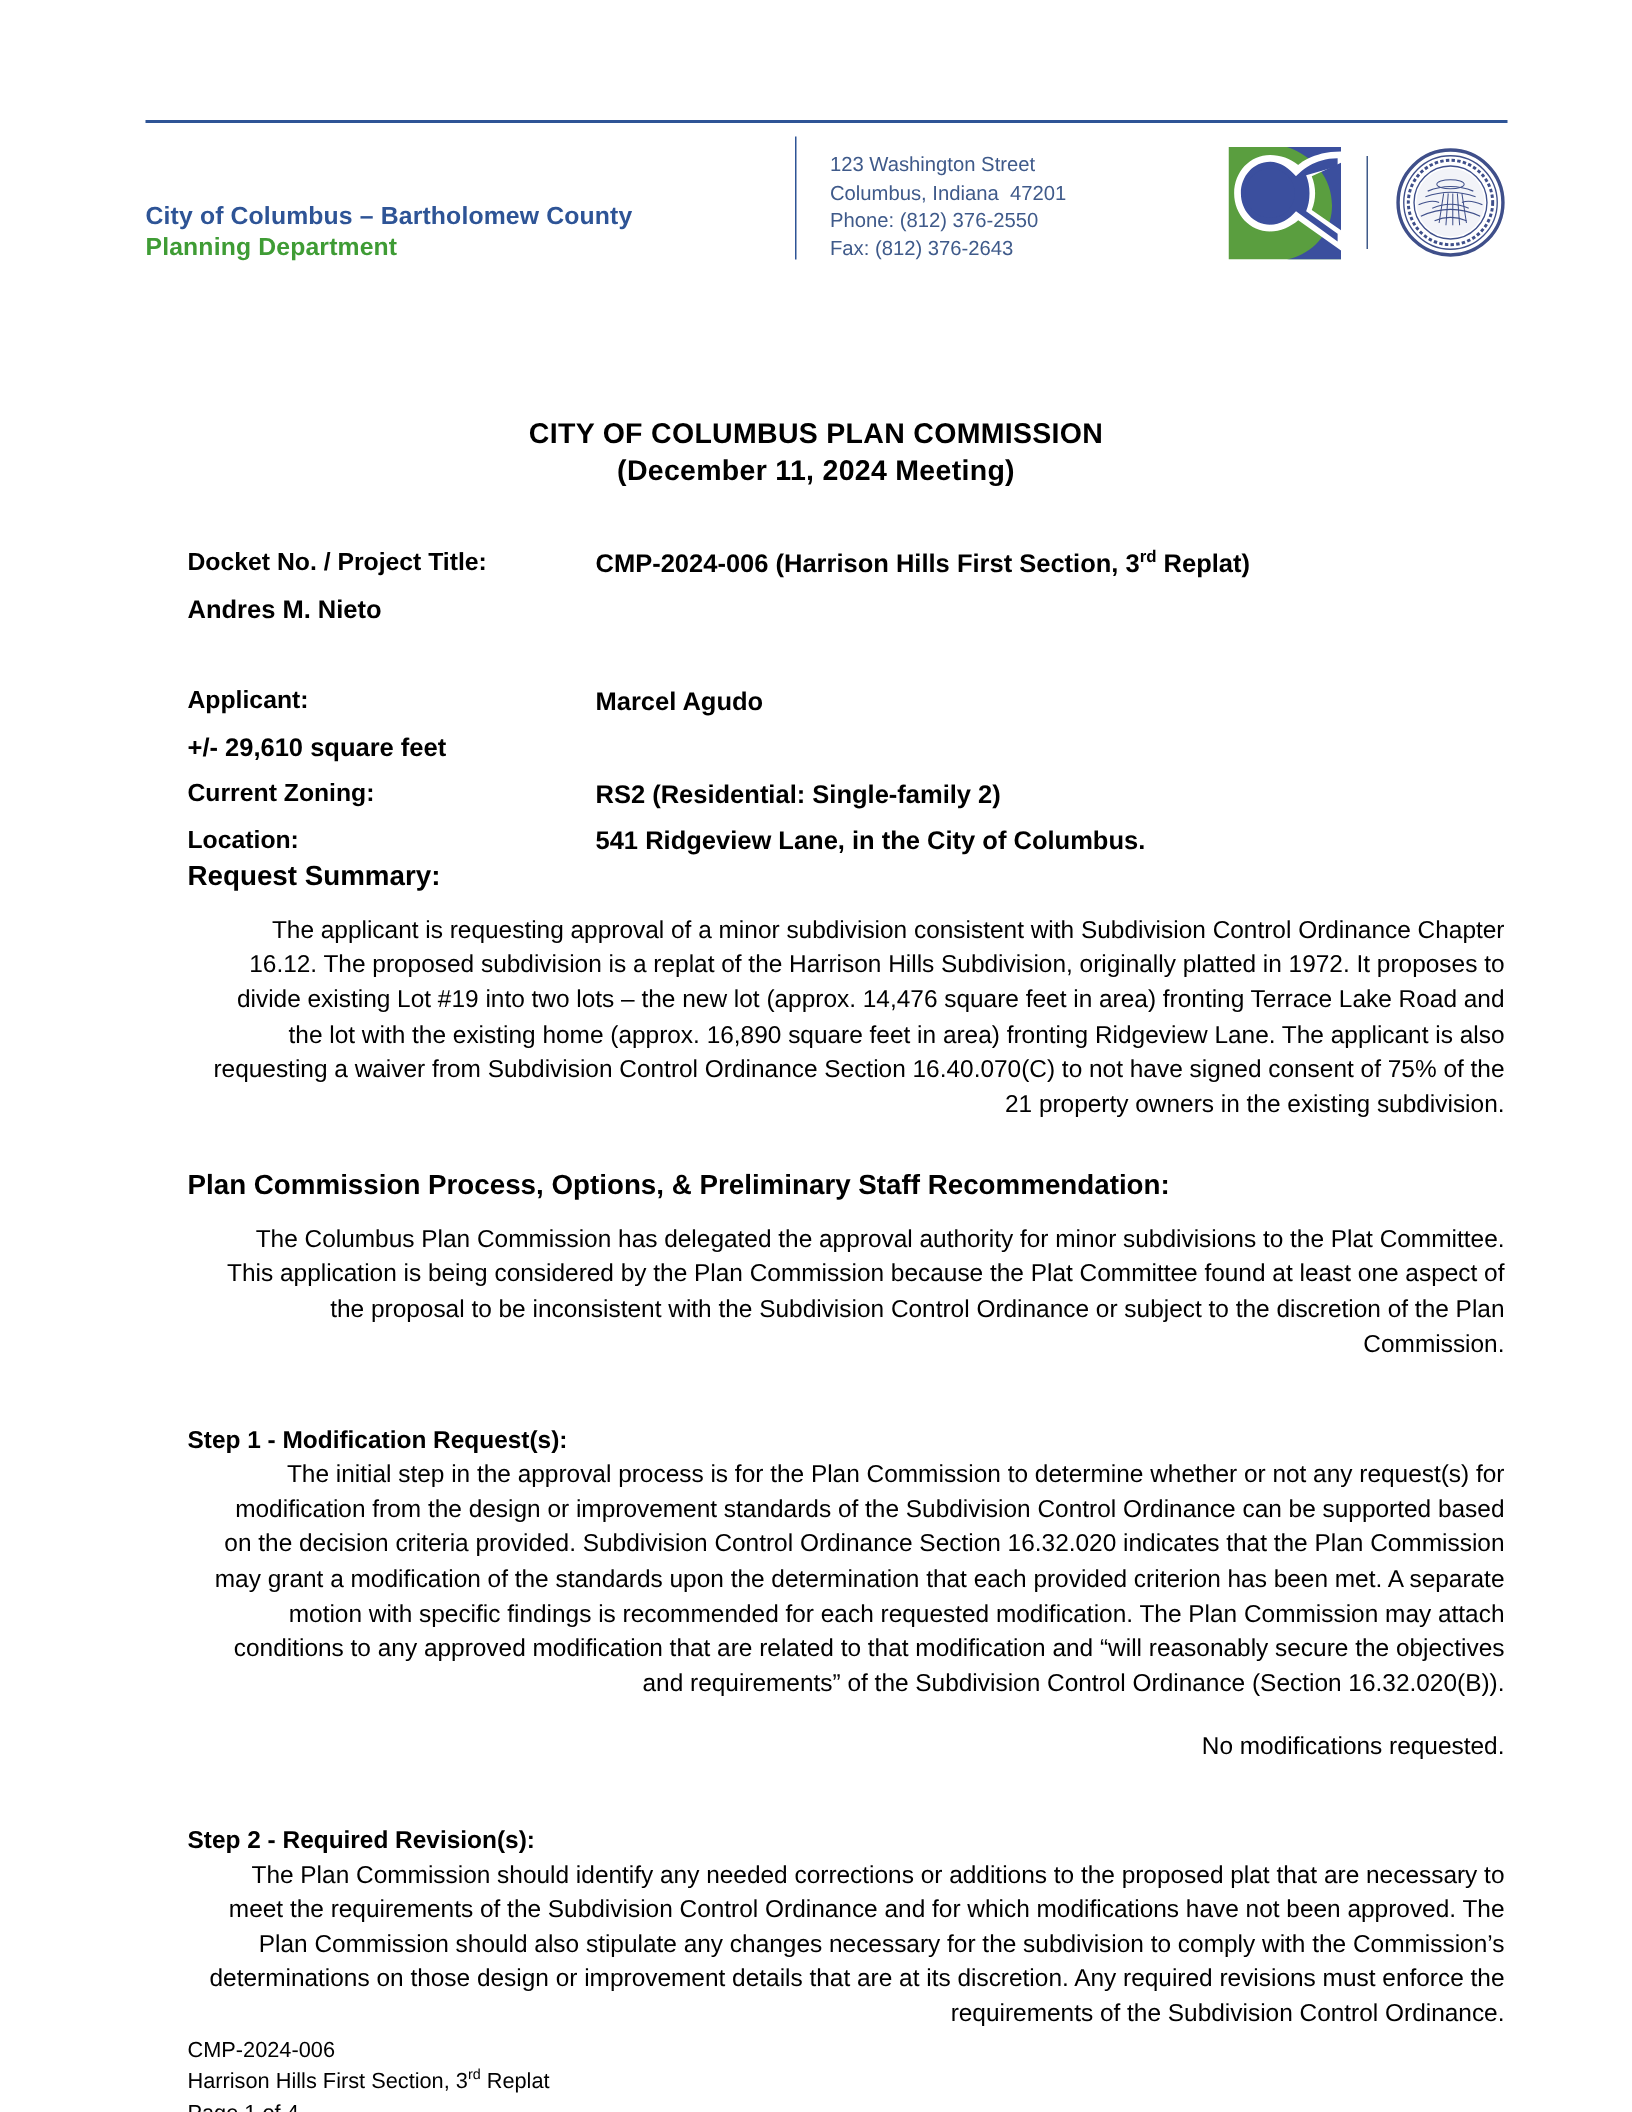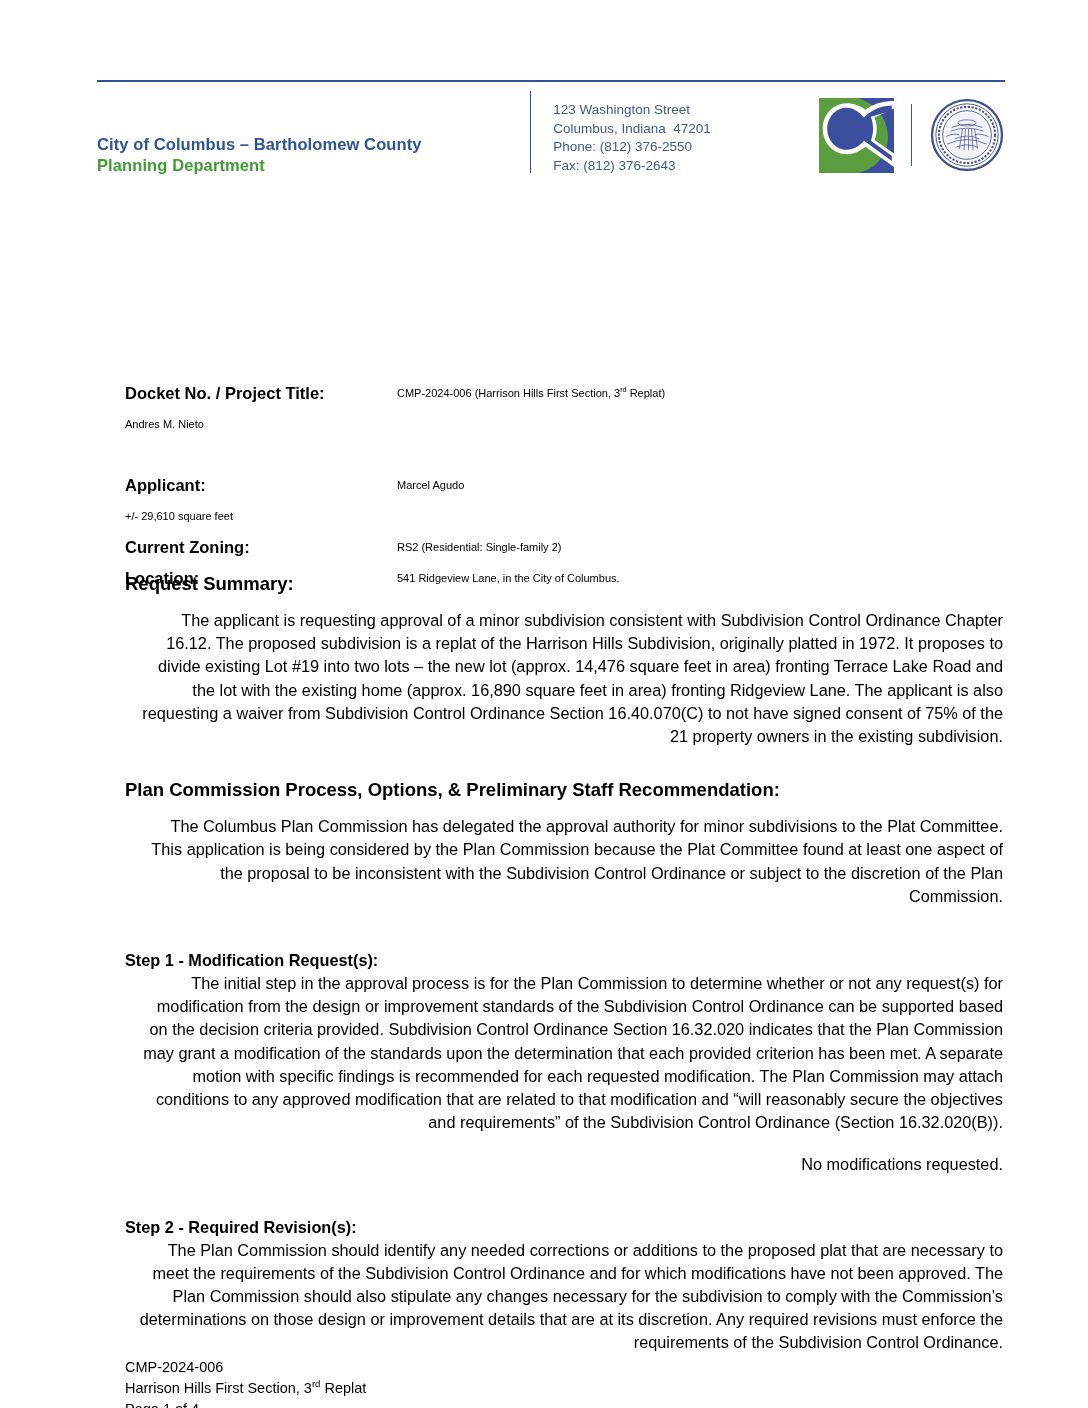--- a/index.html
+++ b/index.html
@@ -130,36 +130,37 @@
     font-size: 19px;
     font-weight: bold;
     line-height: 25px;
     letter-spacing: 0.2px;
   }
 
   
   .meta {
     position: absolute;
     left: 125px;
-    top: 378px;
+    top: 360px;
     width: 880px;
   }
   .meta-row {
     display: flex;
     line-height: 31px;
   }
   .meta-row.gap { margin-top: 30px; }
   .meta-label {
     width: 272px;
     flex: none;
     font-size: 16.5px;
     font-weight: bold;
   }
   .meta-value {
-    font-size: 11px;
+    font-size: 17px;
+    font-weight: bold;
   }
   sup { font-size: 0.66em; vertical-align: super; line-height: 0; }
 
   
   .content {
     position: absolute;
     left: 125px;
     top: 572px;
     width: 878px;
   }
@@ -247,20 +248,24 @@
           <path d="M34,55 Q50,48 66,55" fill="none" stroke="#3f4f8a" stroke-width="0.9"></path>
           <path d="M22,52 Q33,47 40,50" fill="none" stroke="#3f4f8a" stroke-width="1"></path>
           <path d="M78,52 Q67,47 60,50" fill="none" stroke="#3f4f8a" stroke-width="1"></path>
           <ellipse cx="50" cy="34" rx="12" ry="4" fill="none" stroke="#3f4f8a" stroke-width="0.9"></ellipse>
         </svg>
       </div>
 
     </div>
   </div>
 
+  <div class="doc-subtitle">
+    <div class="l1">CITY OF COLUMBUS PLAN COMMISSION</div>
+    <div class="l2">(December 11, 2024 Meeting)</div>
+  </div>
 
   <div class="meta">
 
     <div class="meta-row">
       <div class="meta-label">Docket No. / Project Title:</div>
       <div class="meta-value"><span>CMP-2024-006 (Harrison Hills First Section, 3</span><sup>rd</sup><span> Replat)</span></div>
     </div>
 
     <div class="meta-row">
       <div class="meta-value">Andres M. Nieto</div>

